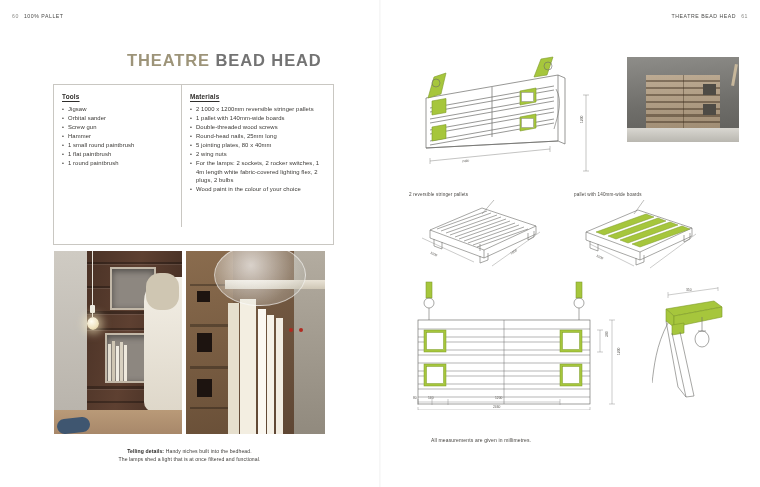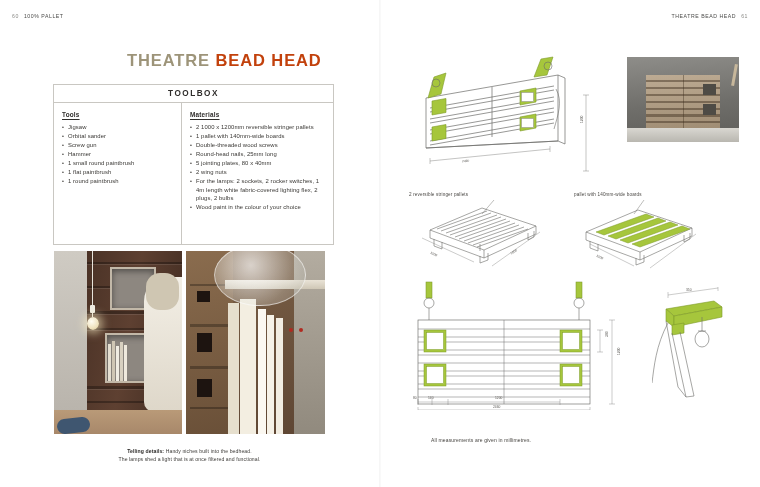--- a/index.html
+++ b/index.html
@@ -40,21 +40,21 @@
   
   .title {
     position: absolute;
     left: 127px; top: 51px;
     font-size: 16.5px;
     letter-spacing: .9px;
     white-space: nowrap;
     font-family: "Liberation Sans", sans-serif;
   }
   .title .t-a { color: #9d9479; font-weight: 700; }
-  .title .t-b { color: #c2410c; font-weight: 700; }
+  .title .t-b { color: #737373; font-weight: 700; }
 
   
   .toolbox {
     position: absolute;
     left: 53px; top: 84px;
     width: 281px; height: 161px;
     border: 1px solid #c9c7c2;
     background: #fff;
   }
   .toolbox-head {
@@ -205,21 +205,20 @@
   </div>
 
   <div class="gutter"></div>
 
   <div class="title">
     <span class="t-a">THEATRE</span>
     <span class="t-b">BEAD HEAD</span>
   </div>
 
   <div class="toolbox">
-    <div class="toolbox-head">TOOLBOX</div>
     <div class="toolbox-body">
       <div class="tb-col tools">
         <h4>Tools</h4>
         <ul>
           <li>Jigsaw</li>
           <li>Orbital sander</li>
           <li>Screw gun</li>
           <li>Hammer</li>
           <li>1 small round paintbrush</li>
           <li>1 flat paintbrush</li>

